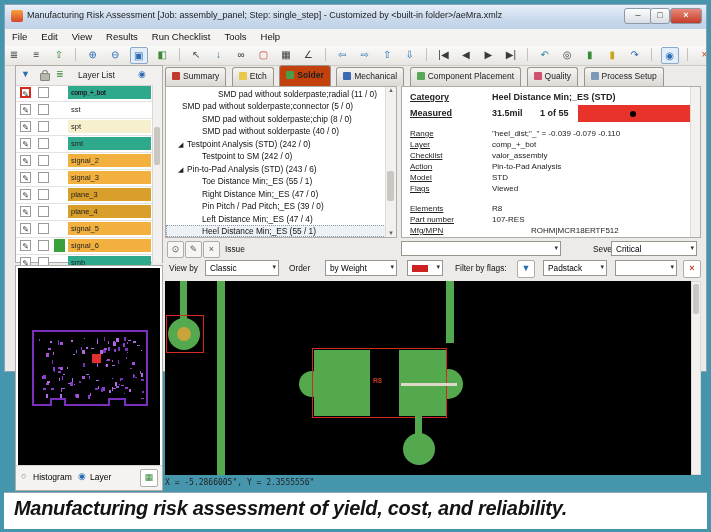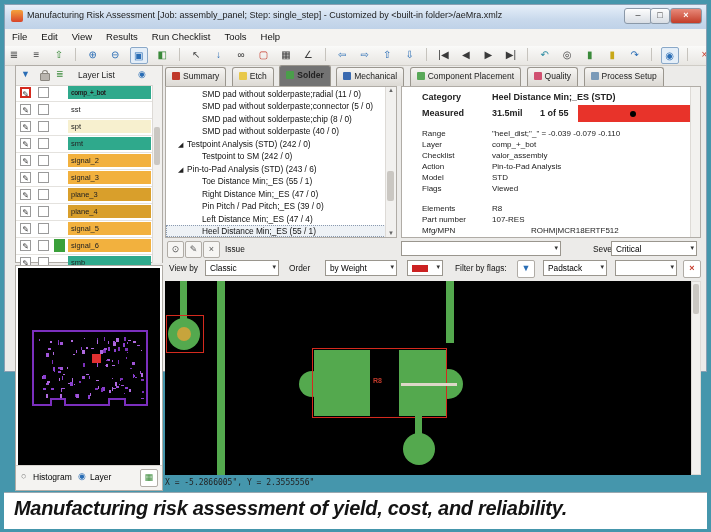--- a/index.html
+++ b/index.html
@@ -40,33 +40,33 @@
   #preview-canvas{position:absolute;left:2px;top:2px;width:142px;height:198px;background:#000;}
   #board-outline{position:absolute;left:14px;top:62px;width:116px;height:76px;border:2px solid #7b2fbe;box-sizing:border-box;}
   .notch{position:absolute;bottom:-2px;height:8px;background:#000;border:2px solid #7b2fbe;border-bottom:none;box-sizing:border-box;}
   #board-red{position:absolute;left:58px;top:22px;width:9px;height:9px;background:#e03030;}
   #board-dots i{position:absolute;background:#8a3fd0;}
   #preview-bar{position:absolute;left:0;bottom:0;width:100%;height:24px;background:#f4f3f1;border-top:1px solid #d8d5d0;font-size:8.5px;}
   .radio{display:inline-block;font-size:9px;vertical-align:middle;}
   
   #tabs{position:absolute;left:160px;top:60px;width:536px;height:21px;}
   .tab{display:inline-block;height:18px;margin-right:1px;padding:0 6px;border:1px solid #9a968e;border-bottom:none;border-radius:3px 3px 0 0;background:linear-gradient(#f6f5f3,#dcd9d4);font-size:8.5px;line-height:17px;color:#222;vertical-align:bottom;}
-  .tab.active{background:#737373;height:20px;line-height:19px;font-weight:bold;}
+  .tab.active{background:#c2410c;height:20px;line-height:19px;font-weight:bold;}
   .tico{display:inline-block;width:8px;height:8px;margin-right:3px;border-radius:1px;vertical-align:-1px;}
   .ti-sum{background:#c0392b}.ti-etch{background:#e8c84a}.ti-sol{background:#4a9e4a}.ti-mech{background:#3a6ab0}.ti-comp{background:#58a858}.ti-qual{background:#d05070}.ti-proc{background:#7a9ab8}
   
   #tree{position:absolute;left:160px;top:81px;width:232px;height:152px;background:#fff;border:1px solid #b0aca6;box-sizing:border-box;}
   .ti-row{height:12px;line-height:12px;font-size:8.3px;color:#111;white-space:nowrap;position:relative;padding-top:0.5px;}
   .ti-row .exp{display:inline-block;width:9px;font-size:7px;color:#222;}
   .ti-sel{background:#eef2f6;outline:1px dotted #8a9ab0;outline-offset:-1px;}
   #tree-scroll{position:absolute;right:0;top:0;width:10px;height:150px;background:#f2f1ef;border-left:1px solid #dddad6;font-size:6px;text-align:center;color:#666;}
   #tree-thumb{position:absolute;left:1px;top:84px;width:7px;height:30px;background:#cac7c2;border-radius:2px;}
   
   #detail{position:absolute;left:396px;top:81px;width:300px;height:152px;background:#fff;border:1px solid #b0aca6;box-sizing:border-box;}
-  .d-lab{position:absolute;left:20px;font-size:8px;color:#222;}
+  .d-lab{position:absolute;left:8px;font-size:8px;color:#222;text-decoration:underline;}
   .d-val{position:absolute;left:90px;font-size:8px;color:#222;white-space:nowrap;}
   #meas-bar{position:absolute;left:176px;top:18px;width:116px;height:17px;background:#e8332a;}
   #meas-dot{position:absolute;left:52px;top:6px;width:6px;height:6px;border-radius:50%;background:#000;}
   #detail-scroll{position:absolute;right:0;top:0;width:9px;height:150px;background:#f2f1ef;border-left:1px solid #dddad6;}
   
   #issue-row{position:absolute;left:160px;top:235px;width:536px;height:18px;}
   .ibtn{position:absolute;top:1px;width:15px;height:15px;border:1px solid #b0aca6;background:#f6f5f3;border-radius:2px;font-size:9px;line-height:14px;text-align:center;color:#555;}
   .combo{position:absolute;border:1px solid #9a968e;background:#fff;font-size:8.3px;box-sizing:border-box;}
   .combo .cv{position:absolute;left:4px;top:2px;white-space:nowrap;}
   .combo .ca{position:absolute;right:2px;top:2px;font-size:7px;color:#333;}
@@ -247,22 +247,22 @@
     <span class="tab"><span class="tico ti-etch"></span><span>Etch</span></span>
     <span class="tab active"><span class="tico ti-sol"></span><span>Solder</span></span>
     <span class="tab"><span class="tico ti-mech"></span><span>Mechanical</span></span>
     <span class="tab"><span class="tico ti-comp"></span><span>Component Placement</span></span>
     <span class="tab"><span class="tico ti-qual"></span><span>Quality</span></span>
     <span class="tab"><span class="tico ti-proc"></span><span>Process Setup</span></span>
     <span class="tab"><span>Other</span></span>
   </div>
 
   <div id="tree">
-    <div class="ti-row" style="padding-left:36px;"><span>SMD pad without solderpaste;radial (11 / 0)</span></div>
-    <div class="ti-row" style="padding-left:36px;"><span>SMD pad without solderpaste;connector (5 / 0)</span></div>
+    <div class="ti-row" style="padding-left:52px;"><span>SMD pad without solderpaste;radial (11 / 0)</span></div>
+    <div class="ti-row" style="padding-left:16px;"><span>SMD pad without solderpaste;connector (5 / 0)</span></div>
     <div class="ti-row" style="padding-left:36px;"><span>SMD pad without solderpaste;chip (8 / 0)</span></div>
     <div class="ti-row" style="padding-left:36px;"><span>SMD pad without solderpaste (40 / 0)</span></div>
     <div class="ti-row" style="padding-left:12px;"><span class="exp">◢</span><span>Testpoint Analysis (STD) (242 / 0)</span></div>
     <div class="ti-row" style="padding-left:36px;"><span>Testpoint to SM (242 / 0)</span></div>
     <div class="ti-row" style="padding-left:12px;"><span class="exp">◢</span><span>Pin-to-Pad Analysis (STD) (243 / 6)</span></div>
     <div class="ti-row" style="padding-left:36px;"><span>Toe Distance Min;_ES (55 / 1)</span></div>
     <div class="ti-row" style="padding-left:36px;"><span>Right Distance Min;_ES (47 / 0)</span></div>
     <div class="ti-row" style="padding-left:36px;"><span>Pin Pitch / Pad Pitch;_ES (39 / 0)</span></div>
     <div class="ti-row" style="padding-left:36px;"><span>Left Distance Min;_ES (47 / 4)</span></div>
     <div class="ti-row ti-sel" style="padding-left:36px;"><span>Heel Distance Min;_ES (55 / 1)</span></div>

